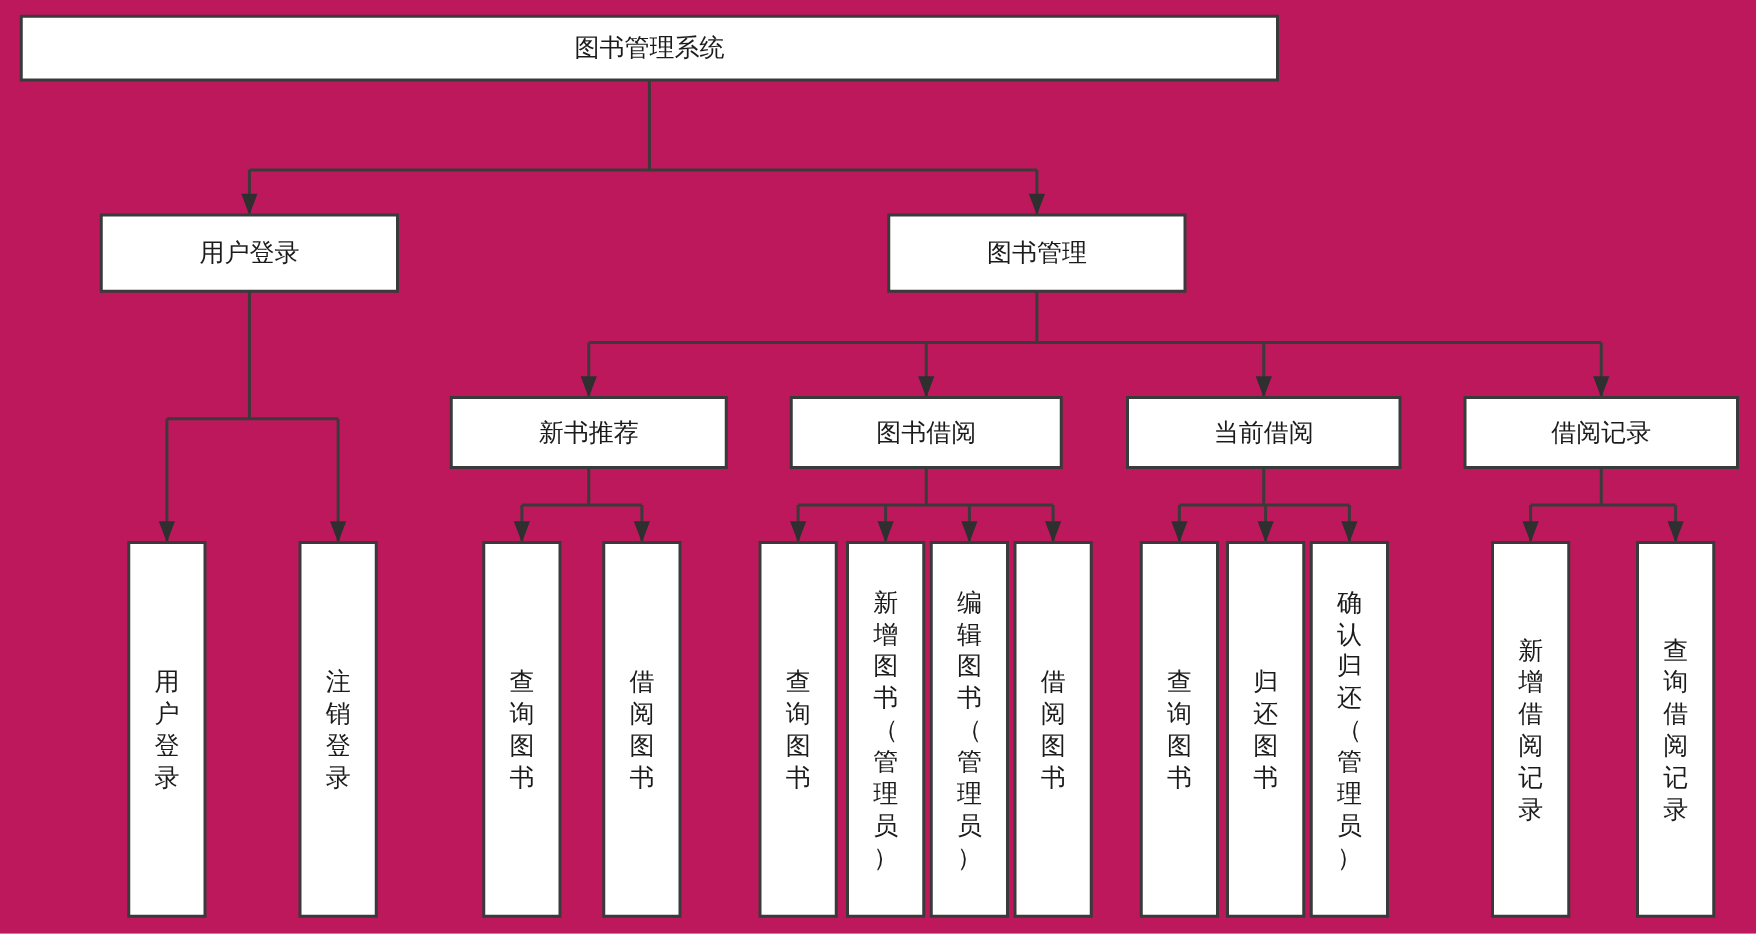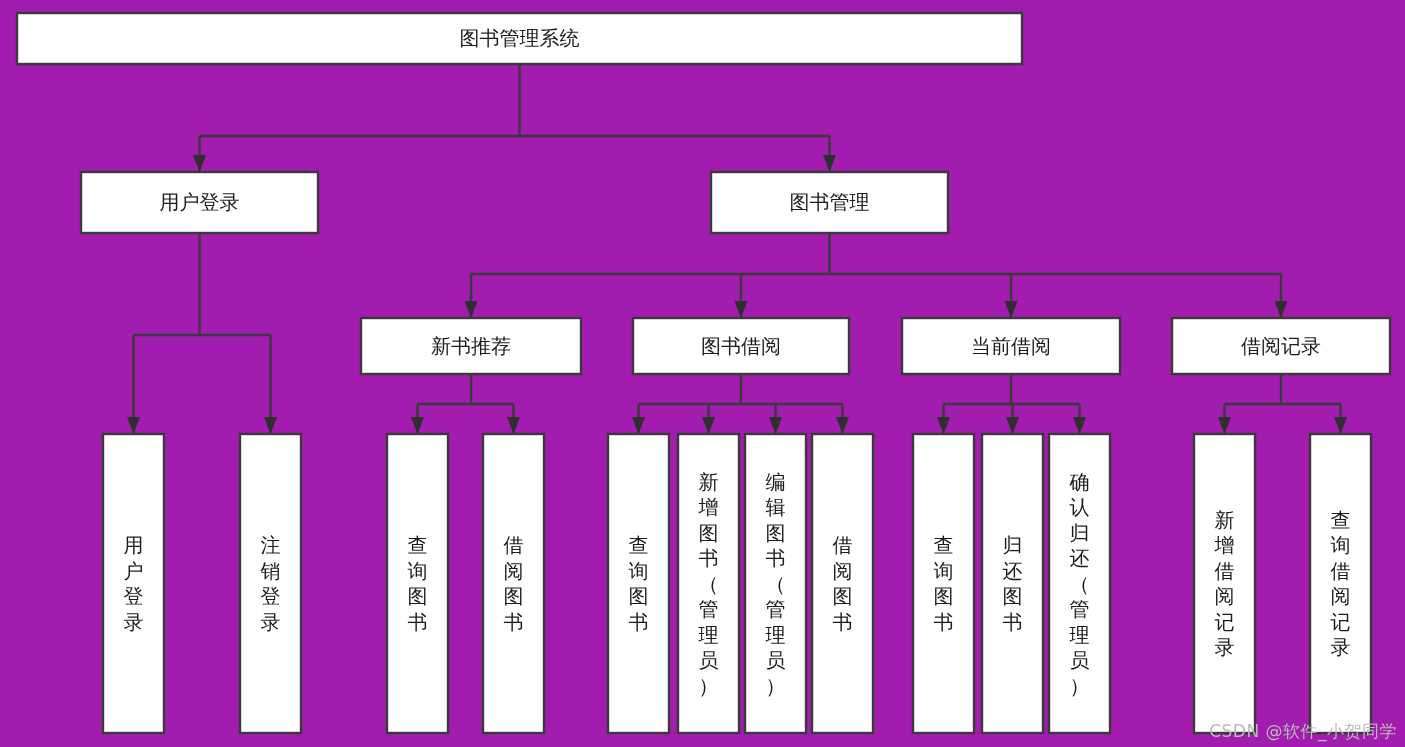--- a/index.html
+++ b/index.html
@@ -8,21 +8,21 @@
     padding: 0;
     background: #ffffff;
   }
   body {
     font-family: "DejaVu Sans", "Liberation Sans", sans-serif;
   }
   #diagram-root {
     position: relative;
     width: 1405px;
     height: 747px;
-    background: #a21caf;
+    background: #be185d;
     overflow: hidden;
   }
   svg.tree-canvas {
     position: absolute;
     left: 0;
     top: 0;
     width: 1405px;
     height: 747px;
   }
   .node-rect {
@@ -215,14 +215,13 @@
         <g>
           <rect x="1194" y="434" width="61" height="299" class="node-rect"></rect>
           <text x="1224.5" y="0" class="node-label-v"><tspan x="1224.5" y="526.9">新</tspan><tspan x="1224.5" y="552.4">增</tspan><tspan x="1224.5" y="577.9">借</tspan><tspan x="1224.5" y="603.4">阅</tspan><tspan x="1224.5" y="628.9">记</tspan><tspan x="1224.5" y="654.4">录</tspan></text>
         </g>
         <g>
           <rect x="1310" y="434" width="61" height="299" class="node-rect"></rect>
           <text x="1340.5" y="0" class="node-label-v"><tspan x="1340.5" y="526.9">查</tspan><tspan x="1340.5" y="552.4">询</tspan><tspan x="1340.5" y="577.9">借</tspan><tspan x="1340.5" y="603.4">阅</tspan><tspan x="1340.5" y="628.9">记</tspan><tspan x="1340.5" y="654.4">录</tspan></text>
         </g>
       </g>
   </svg>
-  <div class="watermark-text">CSDN @软件_小贺同学</div>
 </div>
 
 </body></html>

